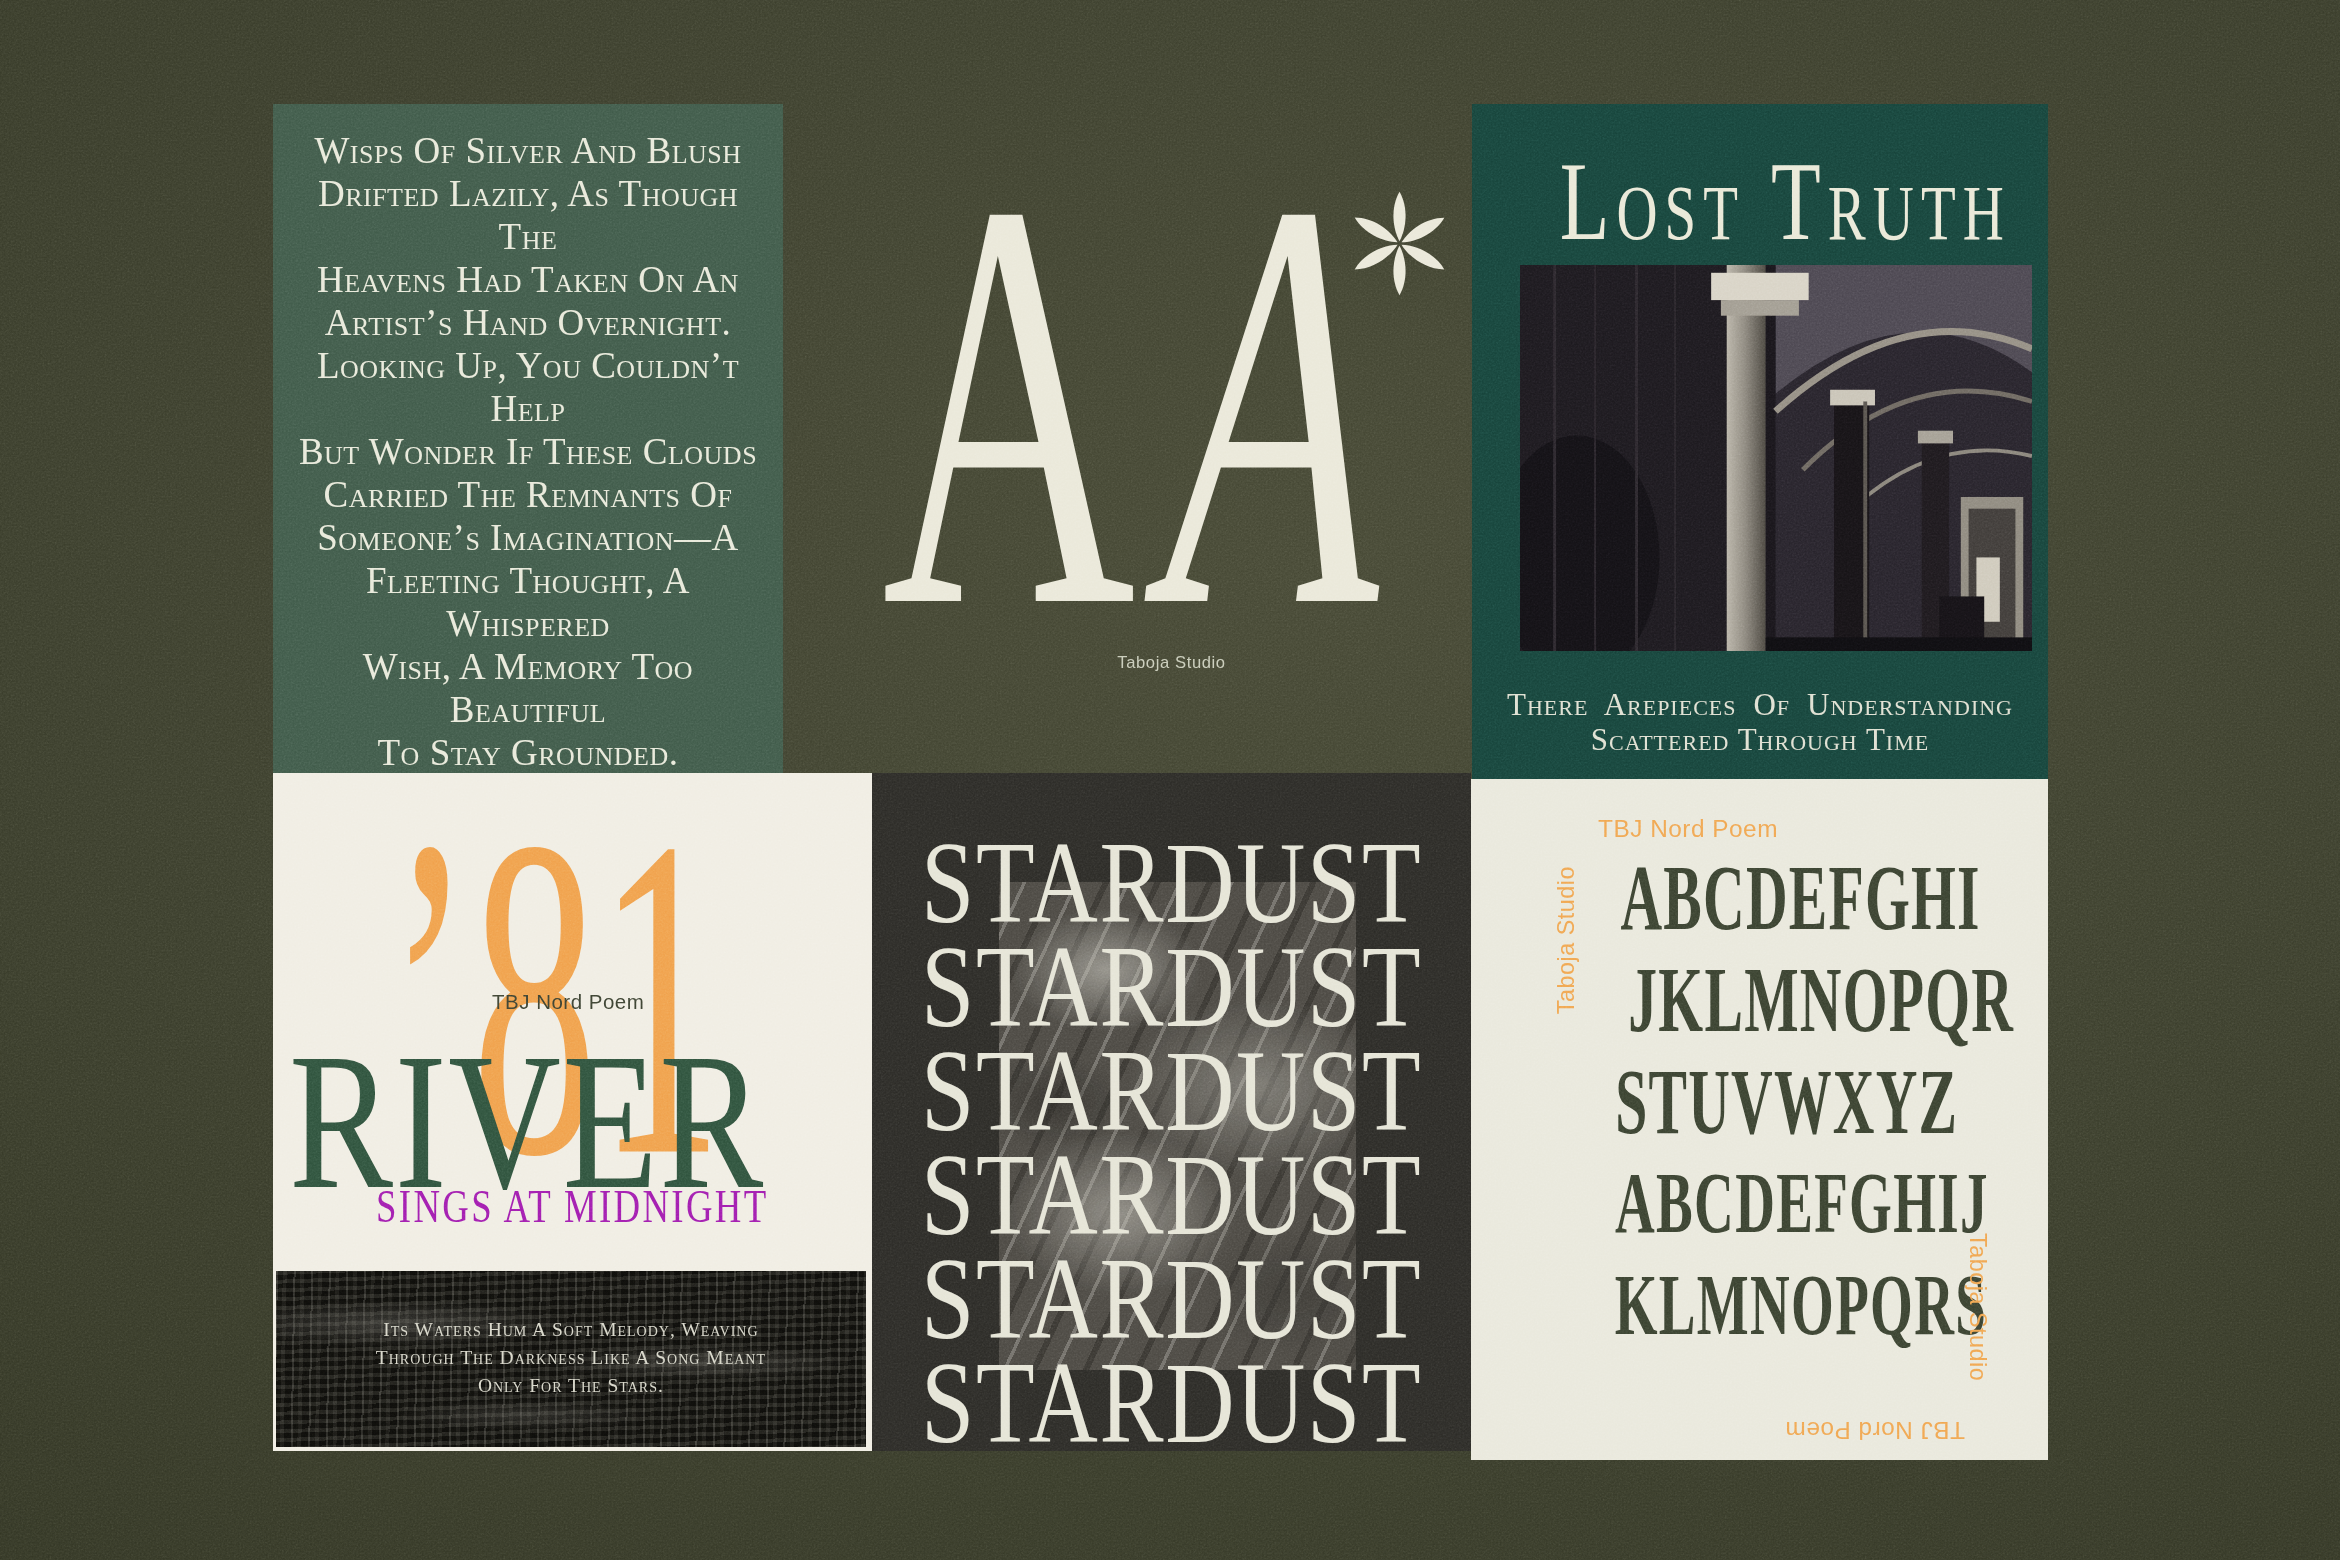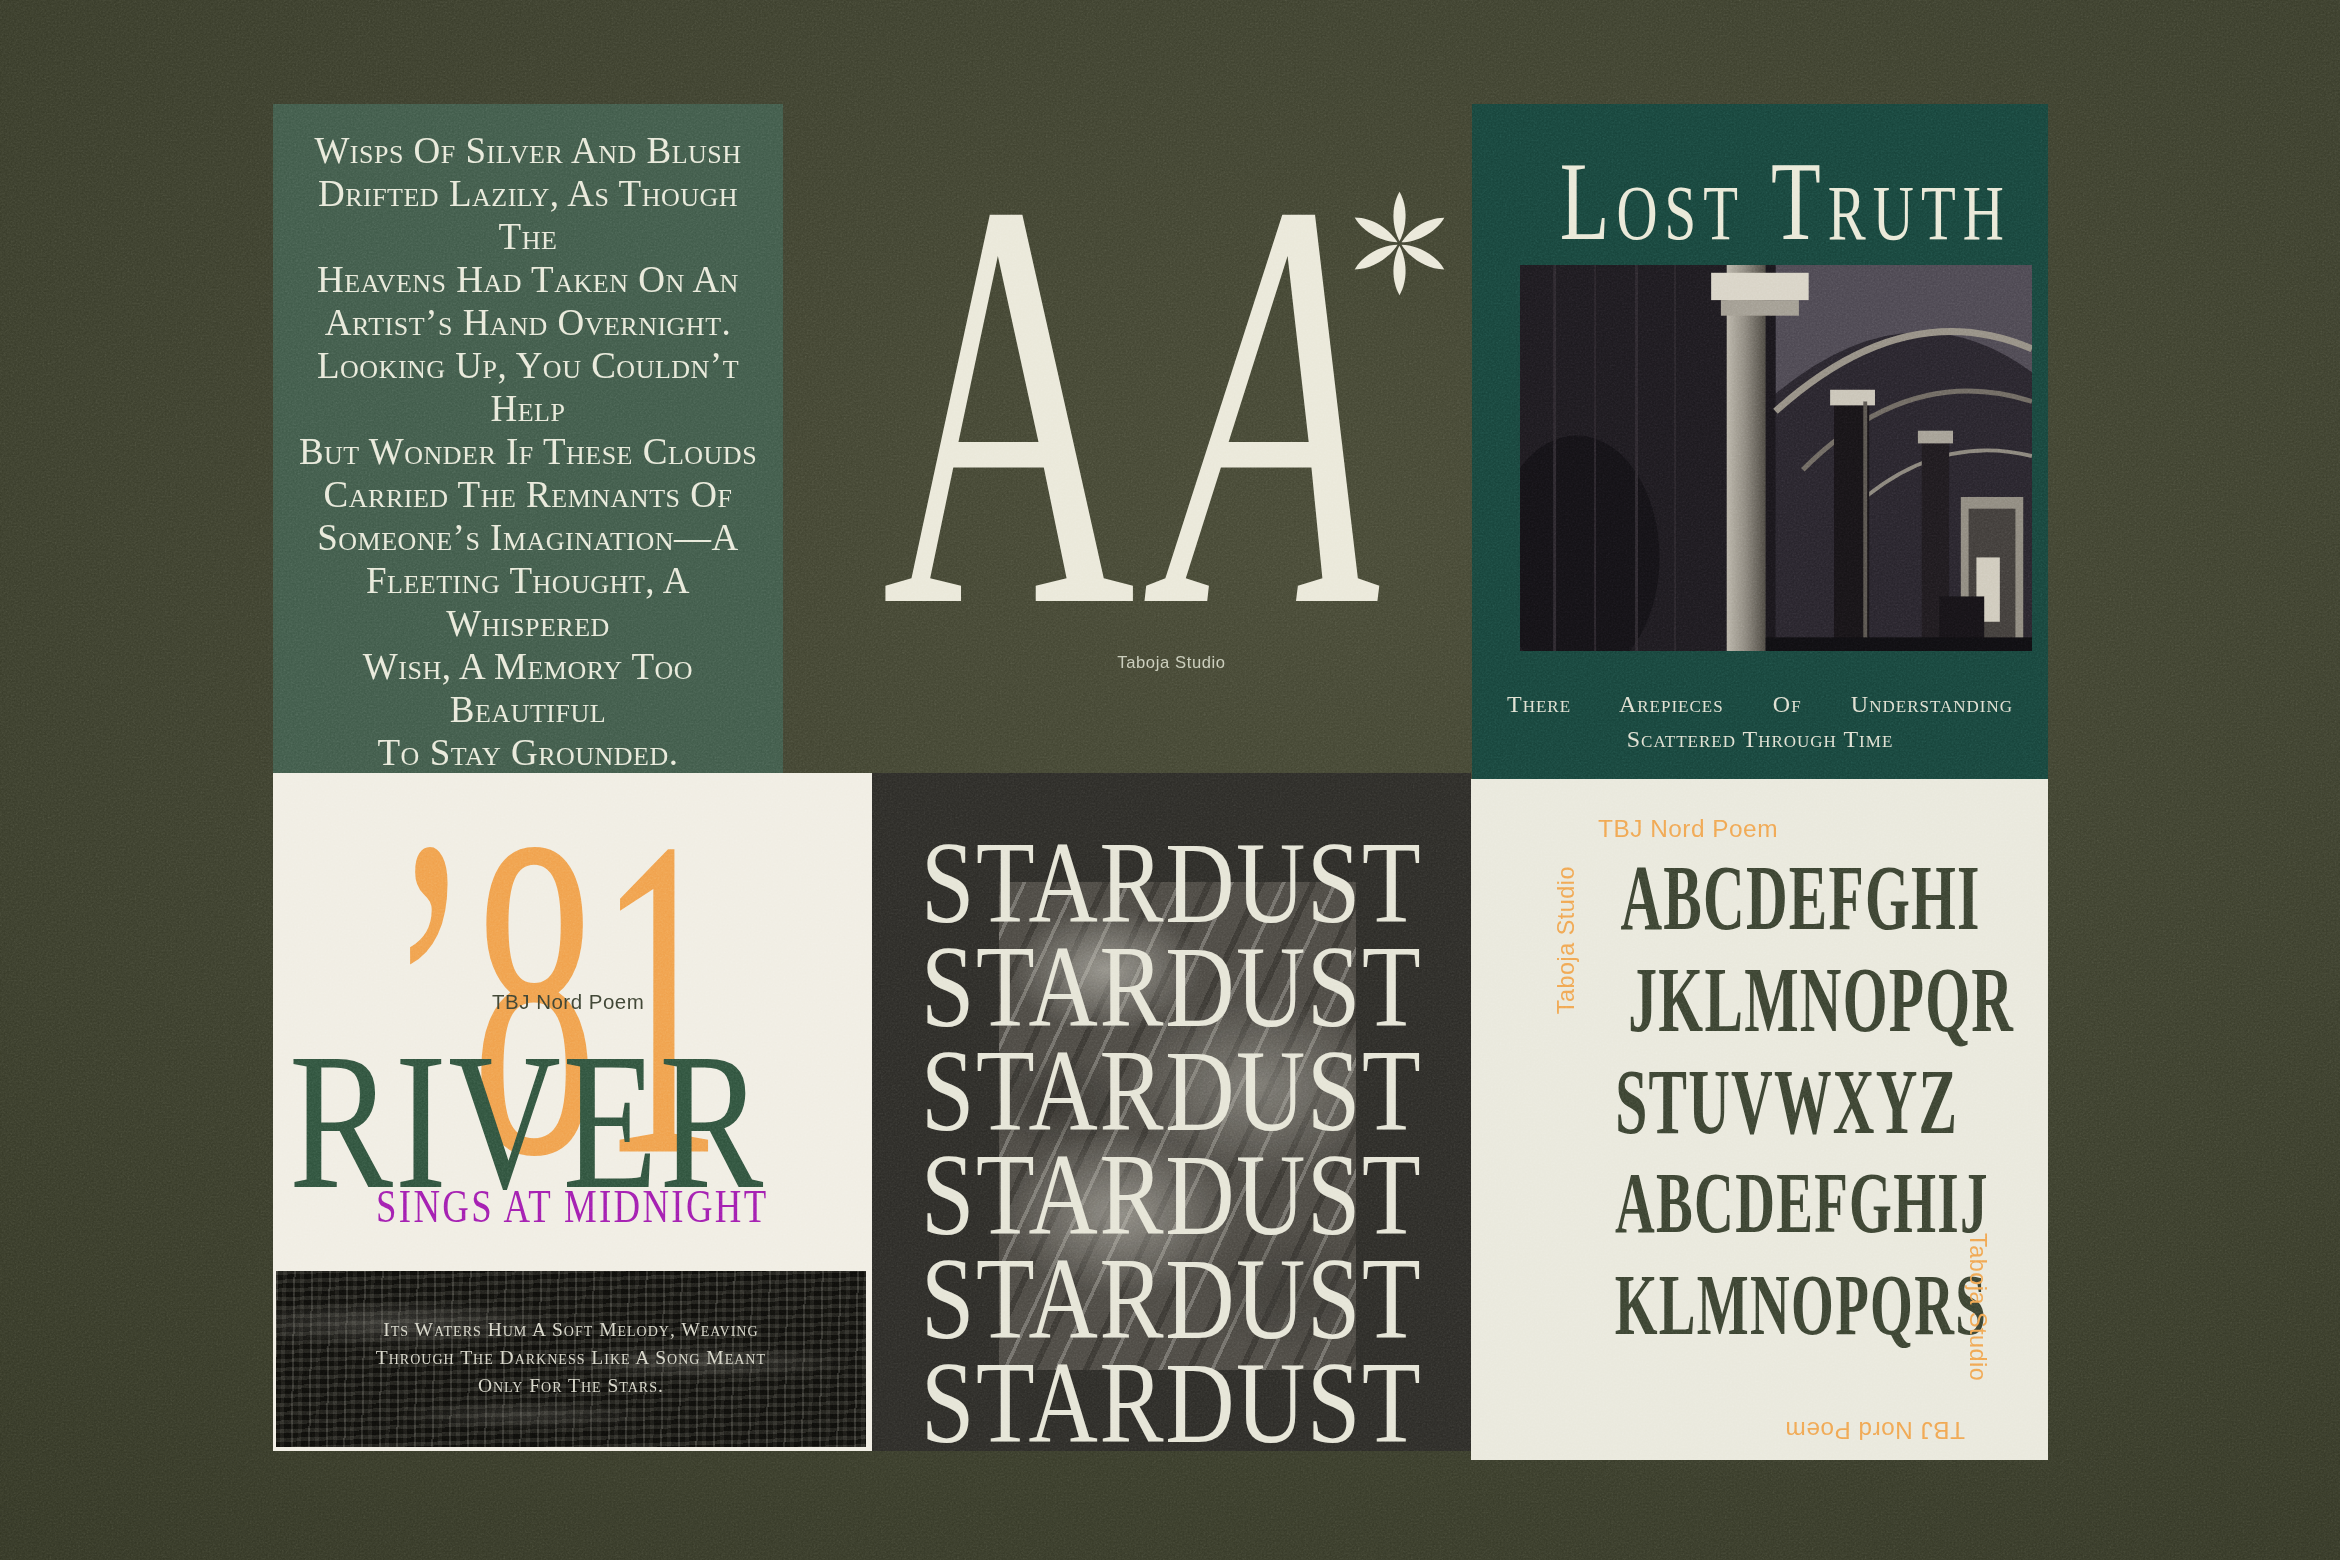--- a/index.html
+++ b/index.html
@@ -24,21 +24,21 @@
     font-family:"Liberation Sans","DejaVu Sans",sans-serif;font-size:16.6px;
     letter-spacing:0.6px;color:#c9ccba;}
 
   
   .lost{left:1472px;top:104px;width:576px;height:676px;background:#16433a;}
   .lost-title{position:absolute;left:0;top:40px;width:100%;text-align:center;
     font-size:113px;line-height:113px;color:#e9e8d7;font-variant-caps:small-caps;white-space:nowrap;}
   .lost-title span{display:inline-block;transform:scaleX(.72);letter-spacing:9.8px;}
   .corridor{position:absolute;left:48px;top:161px;width:512px;height:386px;overflow:hidden;}
   .lost-caption{position:absolute;left:35px;right:35px;top:583px;
-    font-size:24px;line-height:35px;color:#dfe0d2;font-variant-caps:small-caps;letter-spacing:1px;}
+    font-size:31px;line-height:35px;color:#dfe0d2;font-variant-caps:small-caps;letter-spacing:1px;}
   .lost-caption .j{text-align:justify;text-align-last:justify;}
   .lost-caption .c{text-align:center;}
 
   
   .river{left:273px;top:773px;width:599px;height:678px;background:#f0ede3;}
   .year{position:absolute;left:115px;top:-4.9px;font-size:449px;line-height:449px;
     color:#f0a14b;transform:scale(.56,1.02);transform-origin:left top;white-space:nowrap;}
   .river-label{position:absolute;left:219px;top:217px;
     font-family:"Liberation Sans","DejaVu Sans",sans-serif;font-size:20.5px;
     letter-spacing:0.5px;color:#3a402f;}

